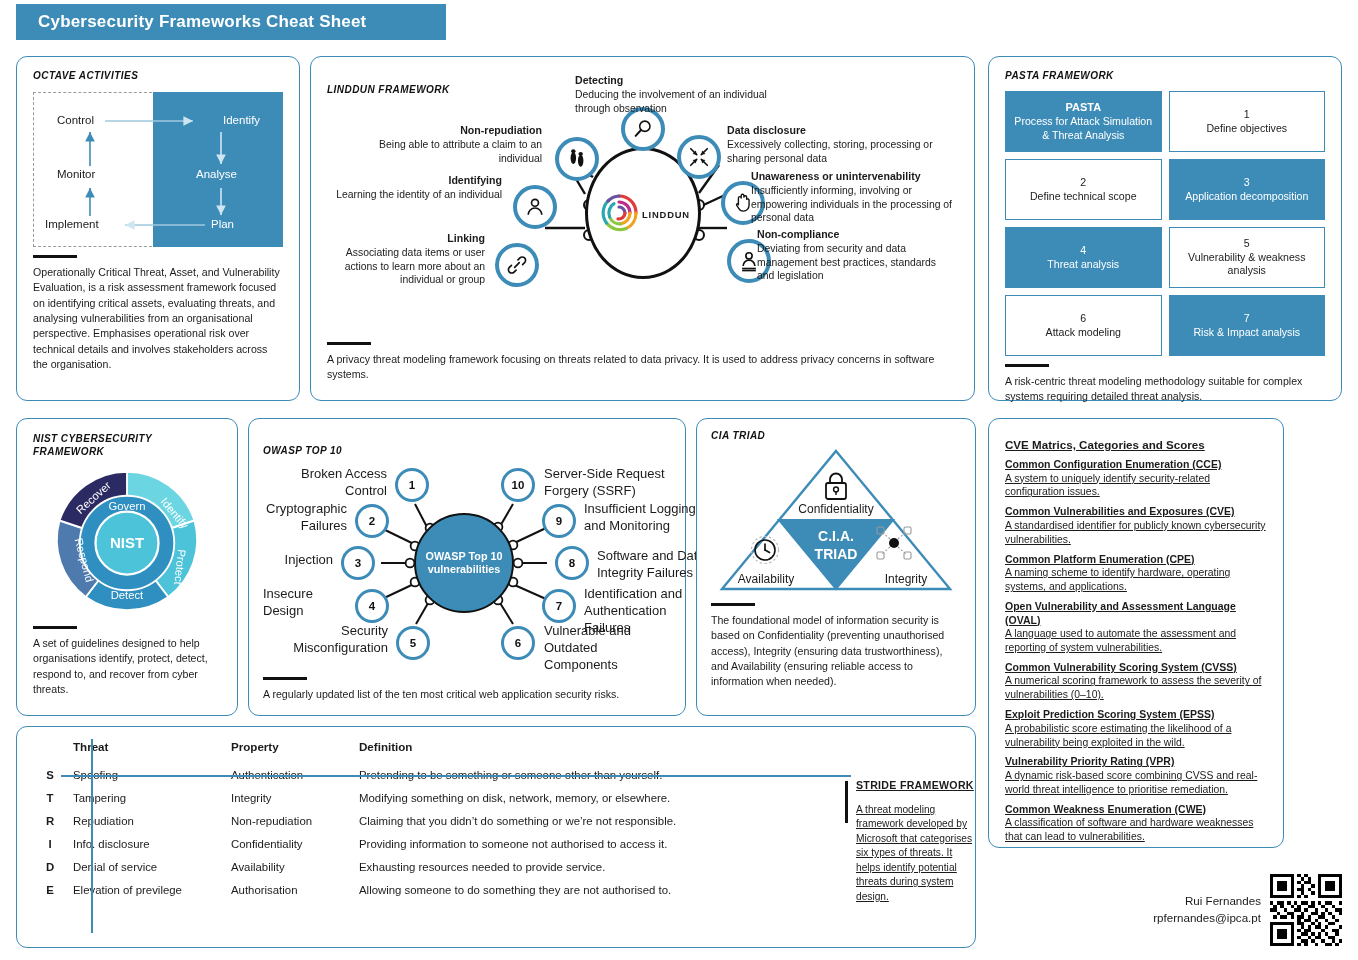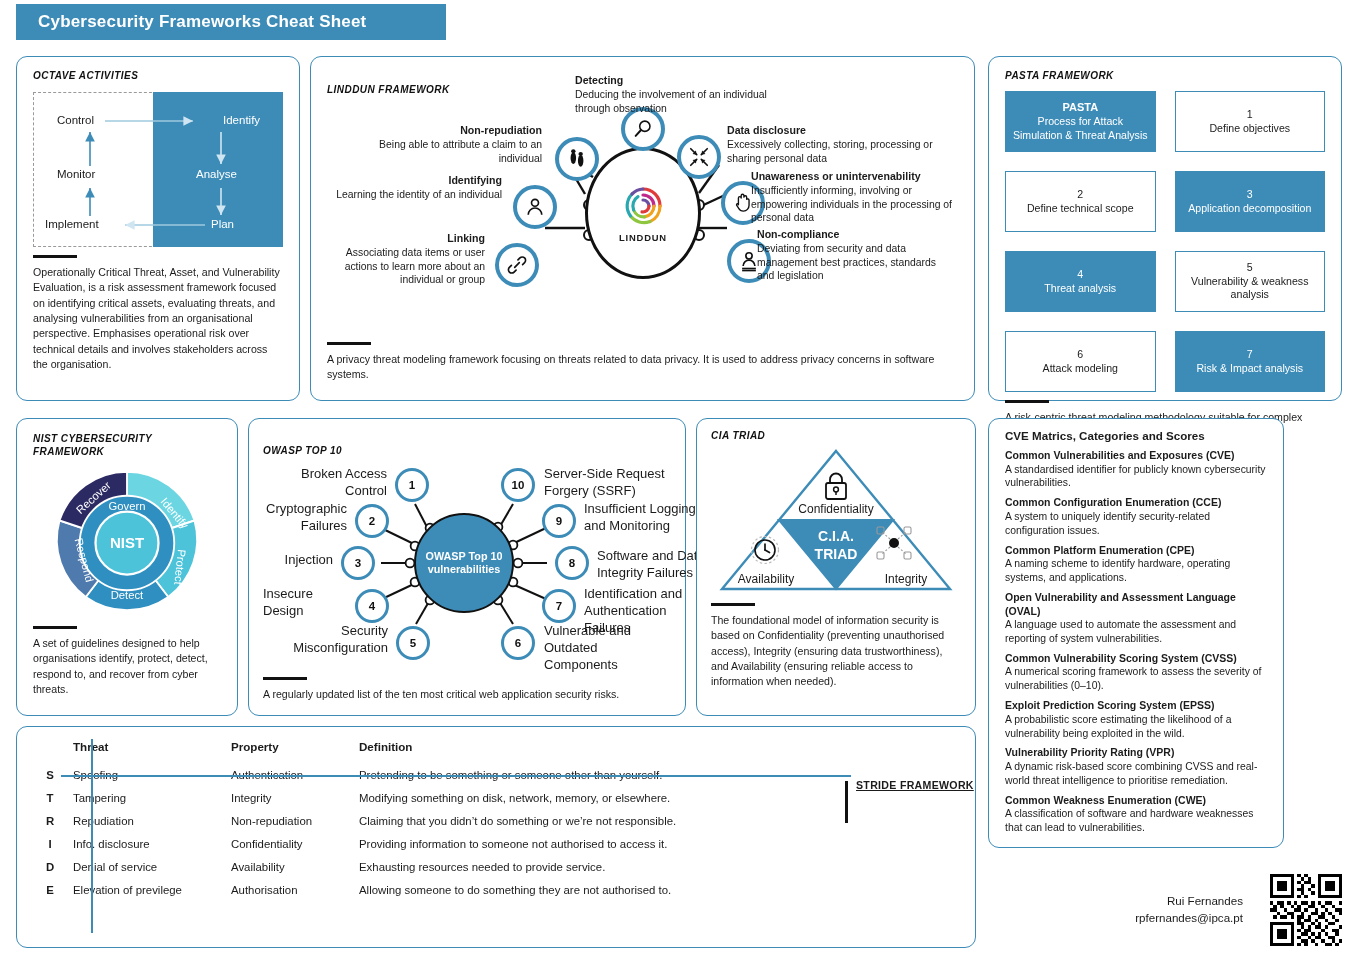--- a/index.html
+++ b/index.html
@@ -52,27 +52,27 @@
   .ld-txt { position: absolute; font-size: 10.4px; line-height: 1.33; }
   .ld-txt b { font-size: 10.6px; }
   .ld-node {
     position: absolute; width: 44px; height: 44px; border-radius: 50%;
     background: #fff; border: 4px solid #3d8cb8;
     display: flex; align-items: center; justify-content: center;
   }
   .ld-hub {
     position: absolute; left: 258px; top: 52px; width: 116px; height: 132px;
     border-radius: 50%; border: 3.2px solid #111; background: #fff;
-    display: flex; flex-direction: column; align-items: center; justify-content: center;
+    display: flex; flex-direction: row; align-items: center; justify-content: center;
   }
   .ld-hub-name { font-size: 9.4px; font-weight: bold; letter-spacing: .8px; margin-top: 3px; }
 
   
   #pasta { left: 988px; top: 56px; width: 354px; height: 345px; padding: 13px 16px; }
-  .pasta-grid { display: grid; grid-template-columns: 1fr 1fr; gap: 19px; margin-top: 10px; }
+  .pasta-grid { display: grid; grid-template-columns: 1fr 1fr; gap: 7px; margin-top: 10px; }
   .pcell {
     height: 61px; border: 1.2px solid #3d8cb8;
     display: flex; flex-direction: column; align-items: center; justify-content: center;
     text-align: center; font-size: 10.6px; line-height: 1.32; padding: 2px 6px;
   }
   .pcell.blue { background: #3d8cb8; color: #fff; border-color: #3d8cb8; }
   .pcell .num { font-size: 10.6px; }
   .pcell .hdr { font-weight: bold; font-size: 11px; }
 
   
@@ -92,21 +92,21 @@
     position: absolute; left: 151px; top: 57px; width: 100px; height: 100px;
     border-radius: 50%; background: #3d8cb8; border: 2.6px solid #111;
     display: flex; align-items: center; justify-content: center;
     color: #fff; font-size: 10.8px; font-weight: bold; text-align: center; line-height: 1.22;
   }
 
   
   #cia { left: 696px; top: 418px; width: 280px; height: 298px; padding: 11px 14px; }
 
   
-  #cve { left: 988px; top: 418px; width: 296px; height: 430px; padding: 10px 16px; }
+  #cve { left: 988px; top: 418px; width: 296px; height: 430px; padding: 19px 16px; text-decoration: underline; }
   .cve-h { font-size: 11.6px; font-weight: bold; margin-bottom: 7px; }
   .cve-item { margin-bottom: 6px; }
   .cve-t { font-size: 10.5px; font-weight: bold; line-height: 1.3; }
   .cve-d { font-size: 10.4px; line-height: 1.33; }
 
   
   #stride { left: 16px; top: 726px; width: 960px; height: 222px; padding: 10px 14px; }
   .st-table { border-collapse: collapse; width: 790px; }
   .st-table th {
     text-align: left; font-size: 11.6px; font-weight: bold; padding: 3px 4px 10px 4px; margin-top: 32px;
@@ -116,21 +116,21 @@
   .col-threat { width: 158px; }
   .col-prop { width: 128px; }
   .st-vline { position: absolute; left: 74px; top: 12px; width: 1.6px; height: 194px; background: #3d8cb8; }
   .st-hline { position: absolute; left: 44px; top: 48px; width: 790px; height: 1.6px; background: #3d8cb8; }
   .st-side { position: absolute; left: 828px; top: 52px; width: 132px; text-decoration: underline; }
   .st-side-bar { position: absolute; left: 0; top: 2px; width: 2.6px; height: 42px; background: #111; }
   .st-side-h { font-size: 10.6px; font-weight: bold; margin-left: 11px; letter-spacing: .3px; }
   .st-side-d { font-size: 10.2px; line-height: 1.42; margin-left: 11px; margin-top: 12px; }
 
   
-  .footer { position: absolute; right: 16px; bottom: 14px; display: flex; align-items: center; gap: 27px; }
+  .footer { position: absolute; right: 16px; bottom: 14px; display: flex; align-items: center; gap: 9px; }
   .f-text { text-align: right; font-size: 11.6px; line-height: 1.45; color: #1b1b1b; }
 </style>
 </head>
 <body>
 
 <div class="banner">
   <span class="banner-title">Cybersecurity Frameworks Cheat Sheet</span>
 </div>
 
 <div class="panel" id="octave">
@@ -470,26 +470,26 @@
     </g>
     <text x="190" y="138" text-anchor="middle" fill="#1b1b1b" font-size="12" font-family="Liberation Sans, sans-serif">Integrity</text>
   </svg>
   <div class="rule"></div>
   <div class="desc">The foundational model of information security is based on Confidentiality (preventing unauthorised access), Integrity (ensuring data trustworthiness), and Availability (ensuring reliable access to information when needed).</div>
 </div>
 
 <div class="panel" id="cve">
   <div class="cve-h">CVE Matrics, Categories and Scores</div>
   <div class="cve-item">
+    <div class="cve-t">Common Configuration Enumeration (CCE)</div>
+    <div class="cve-d">A system to uniquely identify security-related configuration issues.</div>
+  </div>
+  <div class="cve-item">
     <div class="cve-t">Common Vulnerabilities and Exposures (CVE)</div>
     <div class="cve-d">A standardised identifier for publicly known cybersecurity vulnerabilities.</div>
-  </div>
-  <div class="cve-item">
-    <div class="cve-t">Common Configuration Enumeration (CCE)</div>
-    <div class="cve-d">A system to uniquely identify security-related configuration issues.</div>
   </div>
   <div class="cve-item">
     <div class="cve-t">Common Platform Enumeration (CPE)</div>
     <div class="cve-d">A naming scheme to identify hardware, operating systems, and applications.</div>
   </div>
   <div class="cve-item">
     <div class="cve-t">Open Vulnerability and Assessment Language (OVAL)</div>
     <div class="cve-d">A language used to automate the assessment and reporting of system vulnerabilities.</div>
   </div>
   <div class="cve-item">
@@ -557,20 +557,21 @@
         <td class="st-letter">E</td>
         <td>Elevation of previlege</td>
         <td>Authorisation</td>
         <td style="max-width:400px">Allowing someone to do something they are not authorised to.</td>
       </tr>
     </tbody>
   </table>
   <div class="st-side">
     <div class="st-side-bar"></div>
     <div class="st-side-h">STRIDE FRAMEWORK</div>
+    <div class="st-side-d">A threat modeling framework developed by Microsoft that categorises six types of threats. It helps identify potential threats during system design.</div>
   </div>
 </div>
 
 <div class="footer">
   <div class="f-text">
     <div>Rui Fernandes</div>
     <div>rpfernandes@ipca.pt</div>
   </div>
   <svg width="72" height="72" viewBox="0 0 21 21" shape-rendering="crispEdges">
     <rect width="21" height="21" fill="#fff"></rect>

